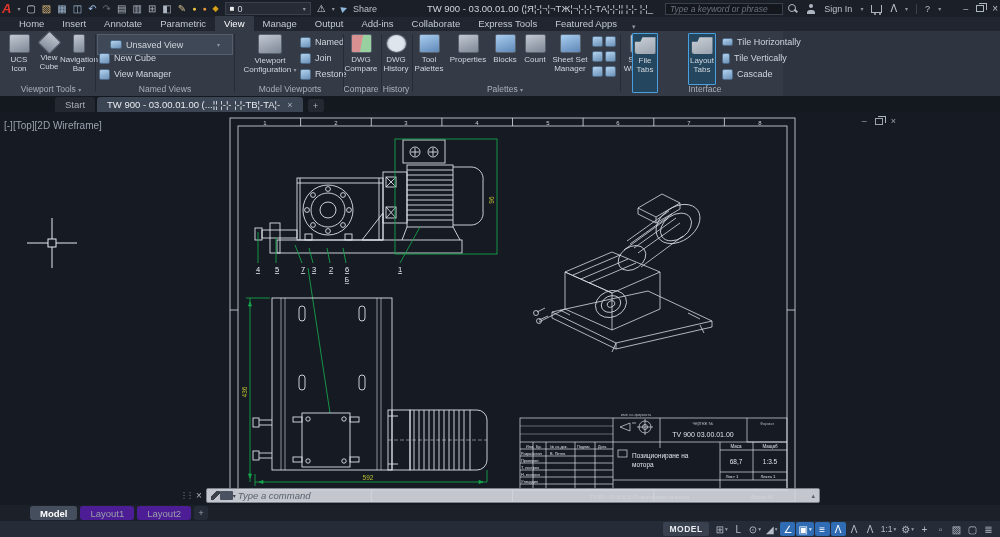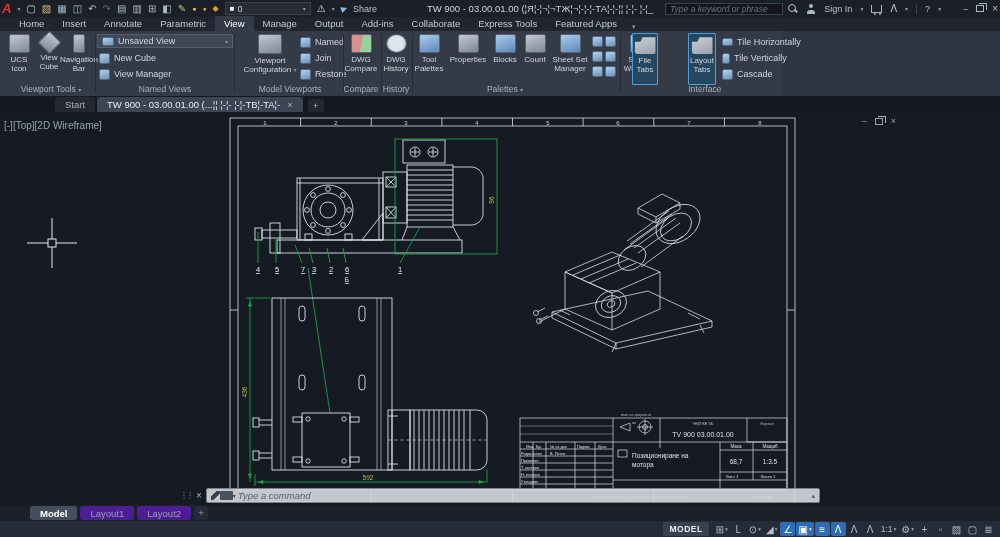--- a/index.html
+++ b/index.html
@@ -43,21 +43,21 @@
   .psep{position:absolute;top:3px;width:1px;height:58px;background:#272c36;}
   .bigbtn{position:absolute;top:2px;width:34px;height:50px;display:flex;flex-direction:column;align-items:center;font-size:8px;line-height:9px;text-align:center;color:#d0d6dd;}
   .bigbtn .bic{width:21px;height:19px;margin:1px 0 2px 0;background:linear-gradient(160deg,#c2c9d2,#7e8염 0);background:linear-gradient(160deg,#c2c9d2,#7e8796);border:1px solid #59626f;border-radius:2px;position:relative;}
   .bic.blue{background:linear-gradient(160deg,#a9cdf0,#5e88b6);}
   .bic.clock{border-radius:50%;background:radial-gradient(circle at 50% 50%,#dfe5ec 55%,#7e8796);}
   .bic.cmp{background:linear-gradient(100deg,#d99090 48%,#98d0a0 52%);}
   .bic.tabsic{background:linear-gradient(160deg,#cdd3da,#9aa3ae);clip-path:polygon(0 35%,28% 35%,38% 12%,100% 12%,100% 100%,0 100%);border:none;outline:1px solid #59626f;}
   .rb-on{background:#25465f;border:1px solid #49a0e0;border-radius:1px;}
   .minirow{position:absolute;height:14px;display:flex;align-items:center;gap:4px;font-size:9px;white-space:nowrap;}
   .sic{width:11px;height:11px;background:linear-gradient(160deg,#b3d2ee,#6d93b9);border:1px solid #4e6a86;border-radius:2px;flex:0 0 auto;}
-  .dropfield{position:absolute;left:97px;top:3px;width:136px;height:14px;background:#3e4document4;background:#3e4document;background:#3e4856;border:1px solid #545e6c;display:flex;align-items:center;font-size:9px;padding:0 4px;gap:4px;}
+  .dropfield{position:absolute;left:97px;top:3px;width:136px;height:21px;background:#3e4document4;background:#3e4document;background:#3e4856;border:1px solid #545e6c;display:flex;align-items:center;font-size:9px;padding:0 12px;gap:4px;}
   .dropfield .flexfill{flex:1;}
 
   
   #filetabs{position:absolute;left:0;top:96px;width:1000px;height:16px;background:#14181f;display:flex;align-items:flex-end;font-size:9.5px;color:#a9b0ba;}
   .ftab{height:15px;display:flex;align-items:center;padding:0 10px;margin-right:2px;border-radius:3px 3px 0 0;background:#232831;white-space:nowrap;}
   .ftab.active{background:#3b4554;color:#e8ebef;}
   .ftab .x{margin-left:7px;color:#aab2bd;font-size:9px;}
   .fplus{width:16px;height:13px;background:#232831;border-radius:2px;text-align:center;line-height:13px;color:#aab2bd;margin-left:3px;}
 
   
@@ -277,21 +277,21 @@
     <div class="panel-label" style="left:455px;width:100px">
       <span>Palettes</span> <span class="caret">▾</span>
     </div>
     <div class="psep" style="left:620px"></div>
 
     <div class="bigbtn" style="left:622px;width:36px">
       <span class="bic"></span>
       <span>Switch</span>
       <span>Windows</span>
     </div>
-    <div class="bigbtn rb-on" style="left:632px;width:26px;height:52px">
+    <div class="bigbtn rb-on" style="left:632px;width:26px;height:60px">
       <span class="bic tabsic"></span>
       <span>File</span>
       <span>Tabs</span>
     </div>
     <div class="bigbtn rb-on" style="left:688px;width:28px;height:52px">
       <span class="bic tabsic"></span>
       <span>Layout</span>
       <span>Tabs</span>
     </div>
     <div class="minirow" style="left:722px;top:4px">

